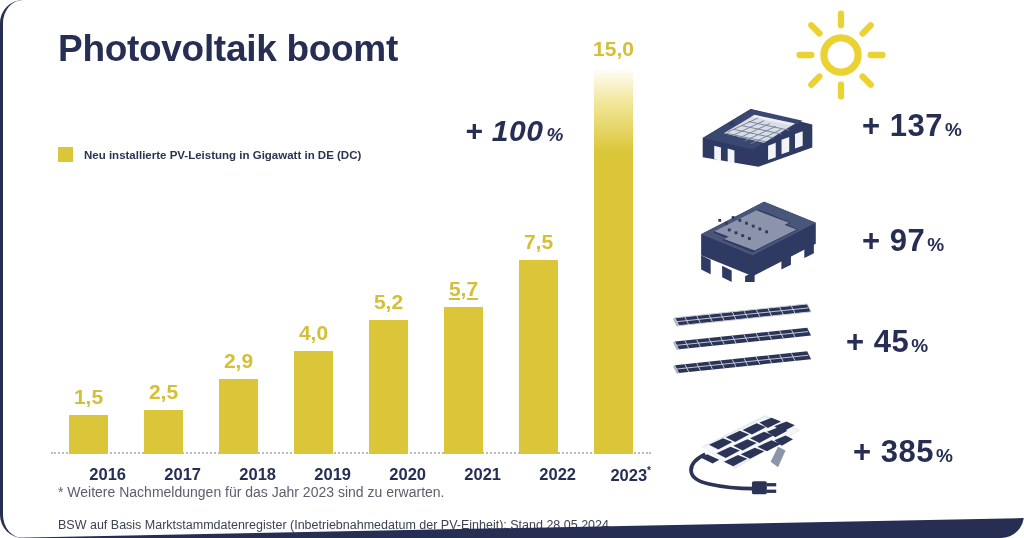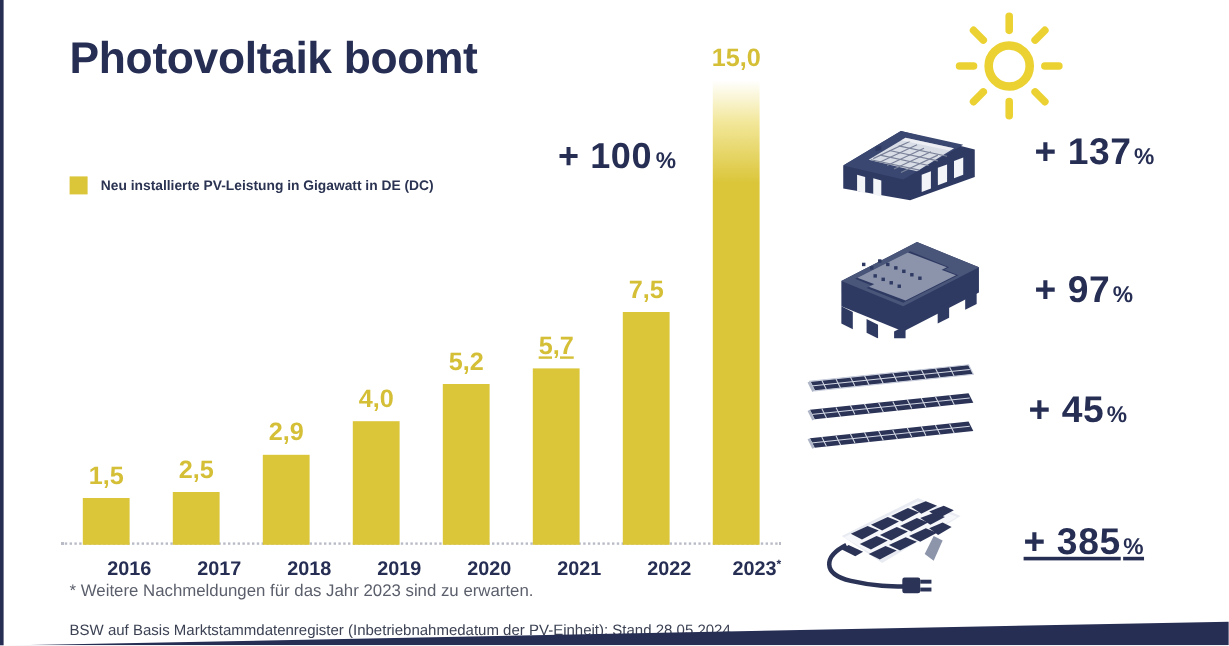--- a/index.html
+++ b/index.html
@@ -11,20 +11,21 @@
     font-family: "Liberation Sans", sans-serif;
   }
   #infographic {
     position: relative;
     width: 1024px;
     height: 538px;
     background: #ffffff;
     overflow: hidden;
     border-left: 3px solid #262E54;
     box-sizing: border-box;
+    border-radius: 23px;
   }
   
   .bottom-wedge {
     position: absolute;
     left: 0;
     bottom: 0;
     width: 1024px;
     height: 34px;
     pointer-events: none;
   }
@@ -118,20 +119,21 @@
     font-size: 10px;
     top: -0.7em;
   }
   .bar-overlay {
     position: absolute;
     font-size: 30px;
     font-weight: bold;
     color: #262E54;
     white-space: nowrap;
     letter-spacing: 0.5px;
+    font-style: italic;
   }
   .bar-overlay .pct {
     font-size: 19px;
     margin-left: 3px;
   }
 
   .footnote {
     position: absolute;
     left: 55px;
     top: 484px;
@@ -340,21 +342,21 @@
           <path d="M14,65 L18,73 M26,64 L30,72 M38,62 L42,70 M50,61 L54,69 M62,60 L66,68 M74,59 L78,67 M86,57 L90,65 M98,56 L102,64 M110,55 L114,63 M122,54 L126,62"></path>
           <path d="M5,70 L139,56"></path>
         </g>
         <g fill="#AEB5C7">
           <polygon points="4,18 8,26 6,27 2,19"></polygon>
           <polygon points="4,42 8,50 6,51 2,43"></polygon>
           <polygon points="4,66 8,74 6,75 2,67"></polygon>
         </g>
       </svg>
     </span>
-    <span class="stat-label" style="margin-left:38px;">
+    <span class="stat-label" style="margin-left:27px;">
       <span>+ 45</span><span class="pct">%</span>
     </span>
   </div>
 
   <div class="stat-row" style="left:678px; top:398px;">
     <span class="stat-icon">
       <svg viewBox="0 0 150 110" width="140" height="103">
         <polygon points="96,68 104,52 112,56 104,74" fill="#8D95AB"></polygon>
         <polygon points="22,52 90,18 128,34 58,76" fill="#E8EBF1"></polygon>
         <polygon points="24,53 90,21 125,35 57,73" fill="#F6F7FA"></polygon>
@@ -375,21 +377,21 @@
           <polygon points="28,60 41,66 34,70 22,64"></polygon>
         </g>
         <path d="M26,60 C6,70 4,86 30,92 C52,97 66,97 78,97" fill="none" stroke="#2B3357" stroke-width="4"></path>
         <g fill="#2B3357">
           <rect x="76" y="89" width="16" height="14" rx="2"></rect>
           <rect x="92" y="91" width="10" height="3.5"></rect>
           <rect x="92" y="98" width="10" height="3.5"></rect>
         </g>
       </svg>
     </span>
-    <span class="stat-label" style="margin-left:32px;text-decoration:underline;">
+    <span class="stat-label" style="margin-left:32px;">
       <span>+ 385</span><span class="pct">%</span>
     </span>
   </div>
 
   <svg class="bottom-wedge" viewBox="0 0 1024 34" preserveAspectRatio="none">
     <polygon points="0,34 1024,14 1024,34" fill="#262E54"></polygon>
   </svg>
 
 </div>
 

